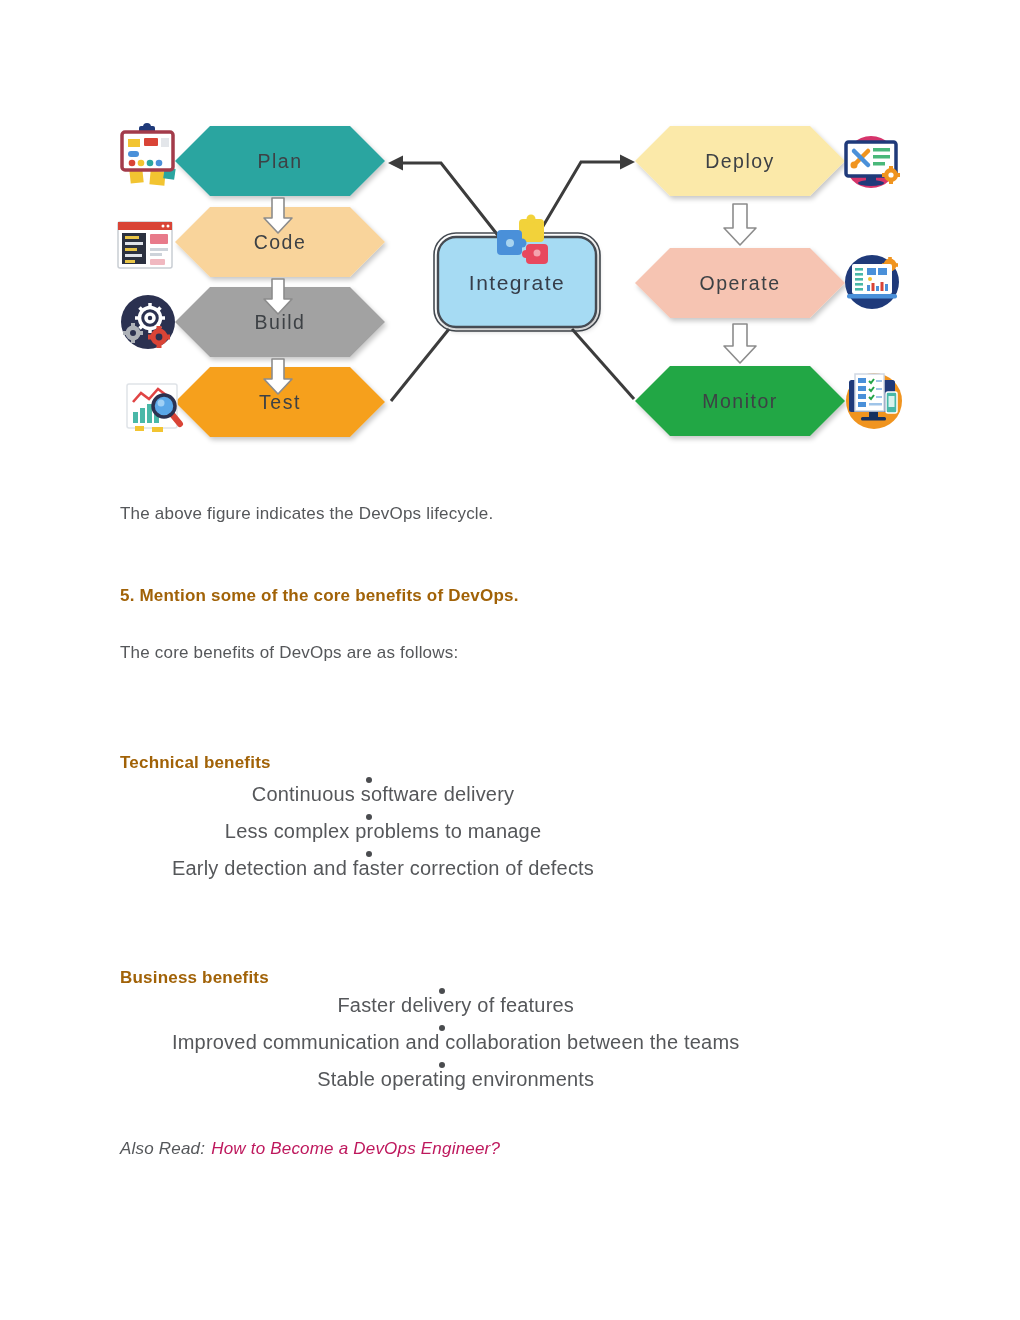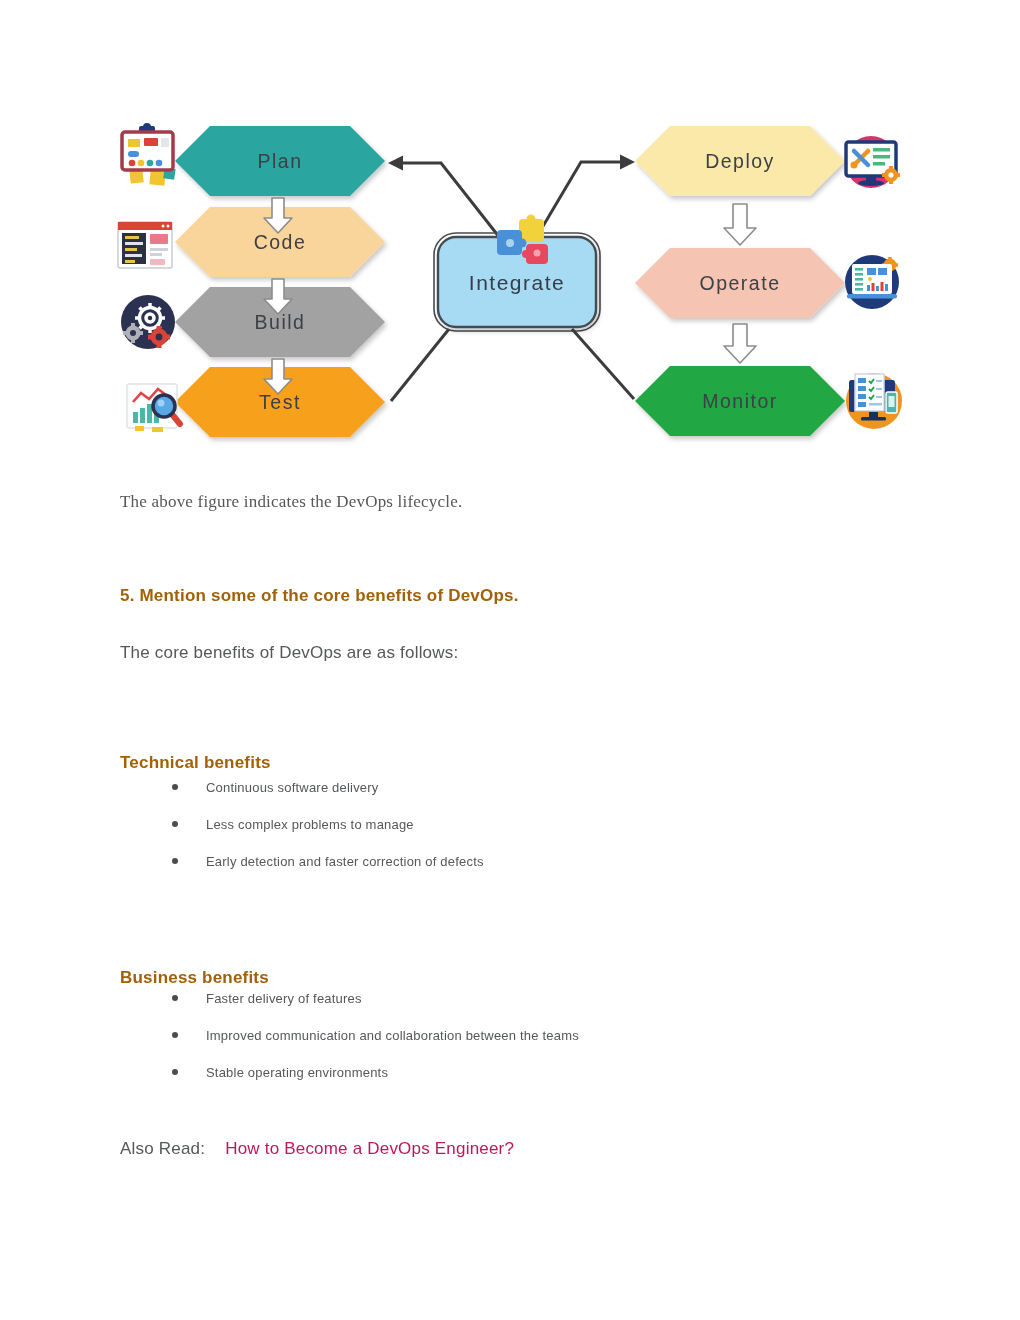--- a/index.html
+++ b/index.html
@@ -38,34 +38,35 @@
   .txt.bold {
     font-weight: bold;
     color: #a16207;
   }
   .bullet-list { position: absolute; left: 172px; }
   .bullet-item {
     display: flex;
     align-items: center;
     height: 20px;
     margin-bottom: 17px;
-    font-size: 13px;
+    font-size: 20px;
     color: #55575a;
     letter-spacing: 0.2px;
     white-space: nowrap;
+    flex-direction: column;
   }
   .dot {
     width: 6px;
     height: 6px;
     border-radius: 50%;
     background: #4a4c4f;
     margin-right: 28px;
     flex: 0 0 auto;
   }
-  .also-read { display: flex; gap: 20px; }
+  .also-read { display: flex; gap: 6px; font-style: italic; }
   .also-read a {
     text-decoration: none;
     font-weight: 500;
   }
 </style>
 </head>
 <body>
 
 <div class="page">
 
@@ -270,21 +271,21 @@
         <rect x="31" y="8" width="6" height="2" fill="#9fc4e8"></rect>
         <rect x="31" y="16" width="6" height="2" fill="#9fc4e8"></rect>
         <rect x="31" y="24" width="6" height="2" fill="#9fc4e8"></rect>
         <rect x="24" y="31" width="13" height="2.5" fill="#9fc4e8"></rect>
       </g>
       <rect x="41" y="20" width="11" height="21" rx="2" fill="#49b8a8" stroke="#ffffff" stroke-width="1.5"></rect>
       <rect x="43.5" y="24" width="6" height="11" fill="#d8f2ee"></rect>
     </g>
   </svg>
 
-  <div class="txt" style="top:492px;font-family:Liberation Serif, serif;">The above figure indicates the DevOps lifecycle.</div>
+  <div class="txt" style="top:504px;">The above figure indicates the DevOps lifecycle.</div>
 
   <div class="txt bold" style="top:586px;">5. Mention some of the core benefits of DevOps.</div>
 
   <div class="txt" style="top:643px;">The core benefits of DevOps are as follows:</div>
 
   <div class="txt bold" style="top:717px;margin-top:36px;">Technical benefits</div>
 
   <div class="bullet-list" style="top:777px;">
     <div class="bullet-item">
       <span class="dot"></span>

